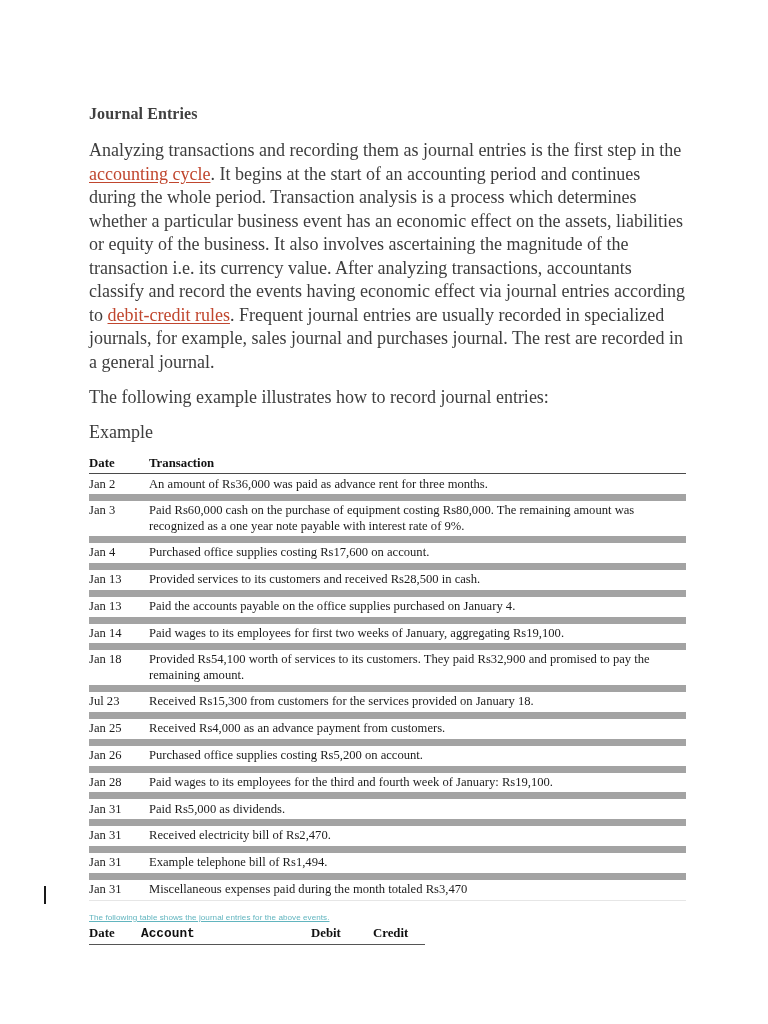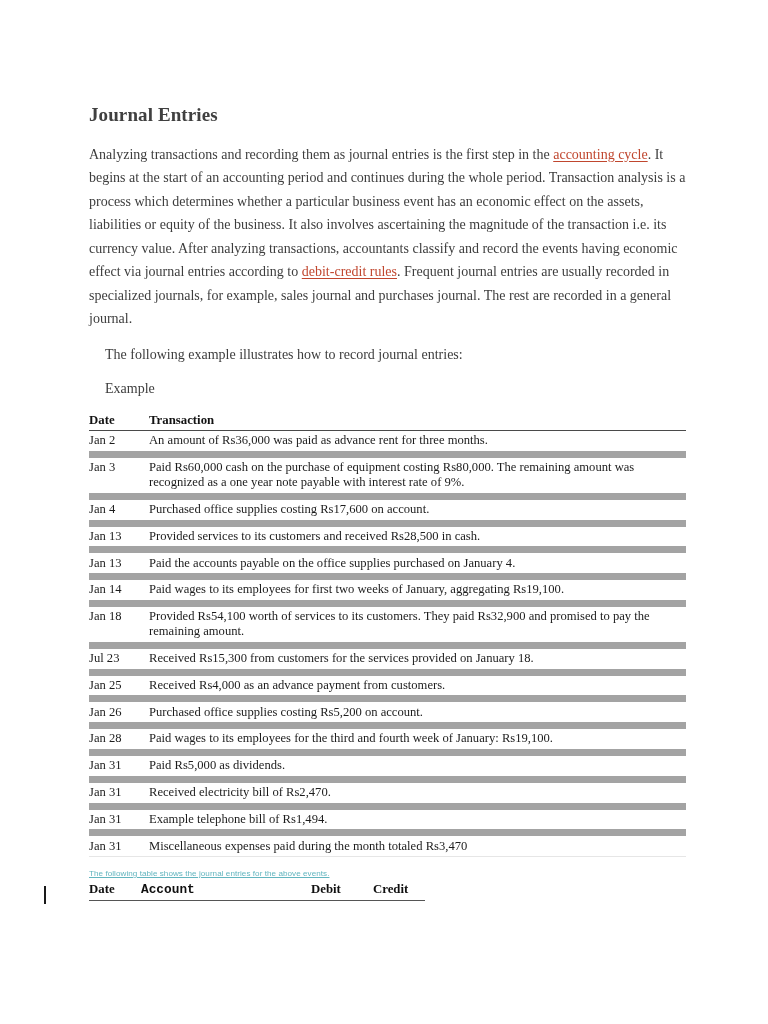--- a/index.html
+++ b/index.html
@@ -26,36 +26,36 @@
   
   .content {
     position: absolute;
     left: 89px;
     top: 104px;
     width: 597px;
   }
 
   h1.doc-title {
     font-family: "Liberation Serif", "DejaVu Serif", serif;
-    font-size: 19px;
+    font-size: 16px;
     font-weight: bold;
     color: #404040;
     margin: 0 0 16px 0;
     letter-spacing: 0.1px;
     line-height: 1.2;
   }
 
   p.para {
-    font-size: 14px;
+    font-size: 18px;
     line-height: 23.5px;
     color: #3d3d3d;
     margin: 0 0 12px 0;
     text-align: left;
   }
-  p.para.tight { margin-bottom: 11px; margin-left: 16px; }
+  p.para.tight { margin-bottom: 11px; }
 
   a.doclink {
     color: #c0462e;
     text-decoration: underline;
     text-decoration-color: #c0462e;
     text-underline-offset: 1.5px;
   }
 
   
   .tx-table {

